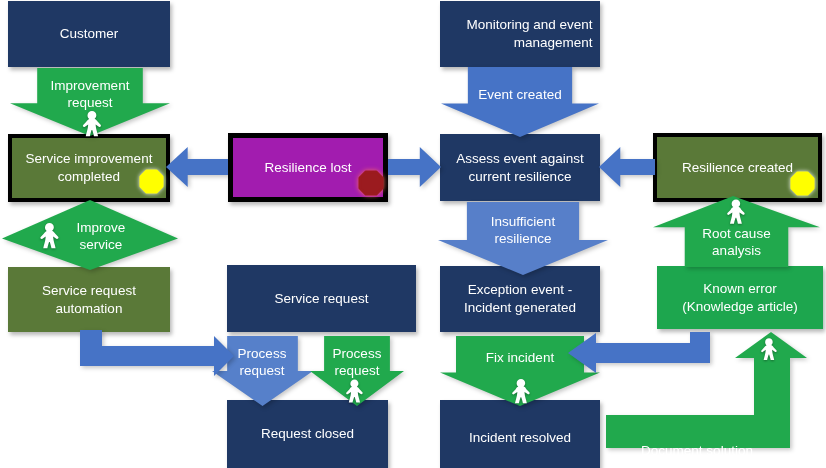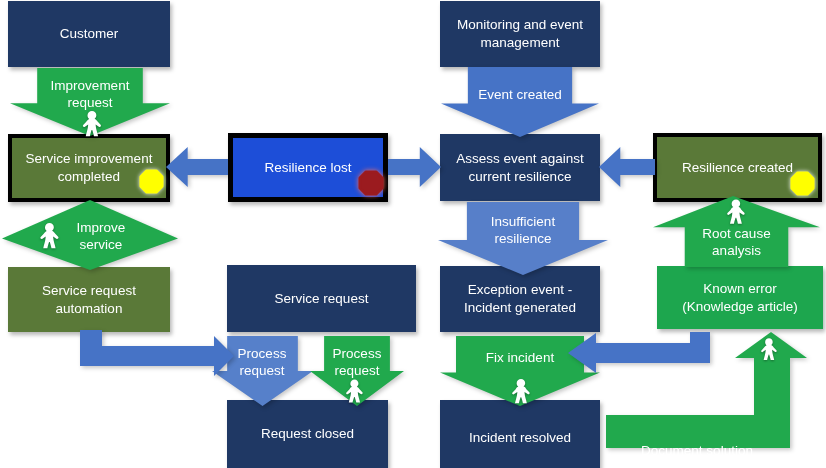--- a/index.html
+++ b/index.html
@@ -9,21 +9,21 @@
   }
   
   .box{
     position:absolute;display:flex;align-items:center;justify-content:center;
     text-align:center;color:#ffffff;font-size:13.5px;line-height:1.3;z-index:1;
     box-shadow:2px 3px 4px rgba(0,0,0,.28);box-sizing:border-box;
   }
   .navy{background:#1f3864;}
   .olive{background:#5a7938;}
   .greenbg{background:#1da64e;}
-  .redbg{background:#1d4ed8;}
+  .redbg{background:#a21caf;}
   .bordered{border:4px solid #000;}
   .bordered5{border:5px solid #000;}
   .box span{display:block;}
   
   .arrow{position:absolute;z-index:2;}
   .arrow svg{display:block;width:100%;height:100%;filter:drop-shadow(2px 2px 2px rgba(0,0,0,.22));}
   .fill-green{fill:#21a94d;}
   .fill-blue{fill:#4673c6;}
   .fill-blue-l{fill:#577fc9;}
   .fill-blue-m{fill:#5680ca;}
@@ -34,21 +34,21 @@
   }
   
   .badge{position:absolute;z-index:5;}
   .badge svg{display:block;width:100%;height:100%;}
   .badge.yellow svg{filter:drop-shadow(0 0 2px rgba(255,255,255,.95));}
   .badge.darkred svg{filter:drop-shadow(0 0 2.5px rgba(255,110,95,.95));}
   .person{position:absolute;z-index:6;}
   .person svg{display:block;width:100%;height:100%;filter:drop-shadow(0 1px 1px rgba(0,0,0,.35));}
   
   #b-customer{left:8px;top:1px;width:162px;height:66px;}
-  #b-monitoring{left:440px;top:1px;width:160px;height:66px;}
+  #b-monitoring{left:440px;top:1px;width:160px;height:66px;text-align:right;}
   #b-svcimp{left:8px;top:134px;width:162px;height:68px;}
   #b-reslost{left:228px;top:133px;width:160px;height:69px;}
   #b-assess{left:440px;top:134px;width:160px;height:67px;}
   #b-rescreated{left:653px;top:133px;width:169px;height:69px;}
   #b-automation{left:8px;top:267px;width:162px;height:65px;}
   #b-svcreq{left:227px;top:265px;width:189px;height:67px;}
   #b-exception{left:440px;top:266px;width:160px;height:66px;}
   #b-knownerr{left:657px;top:266px;width:166px;height:63px;text-align:center;}
   #b-reqclosed{left:227px;top:400px;width:161px;height:68px;}
   #b-incres{left:440px;top:400px;width:160px;height:76px;}

